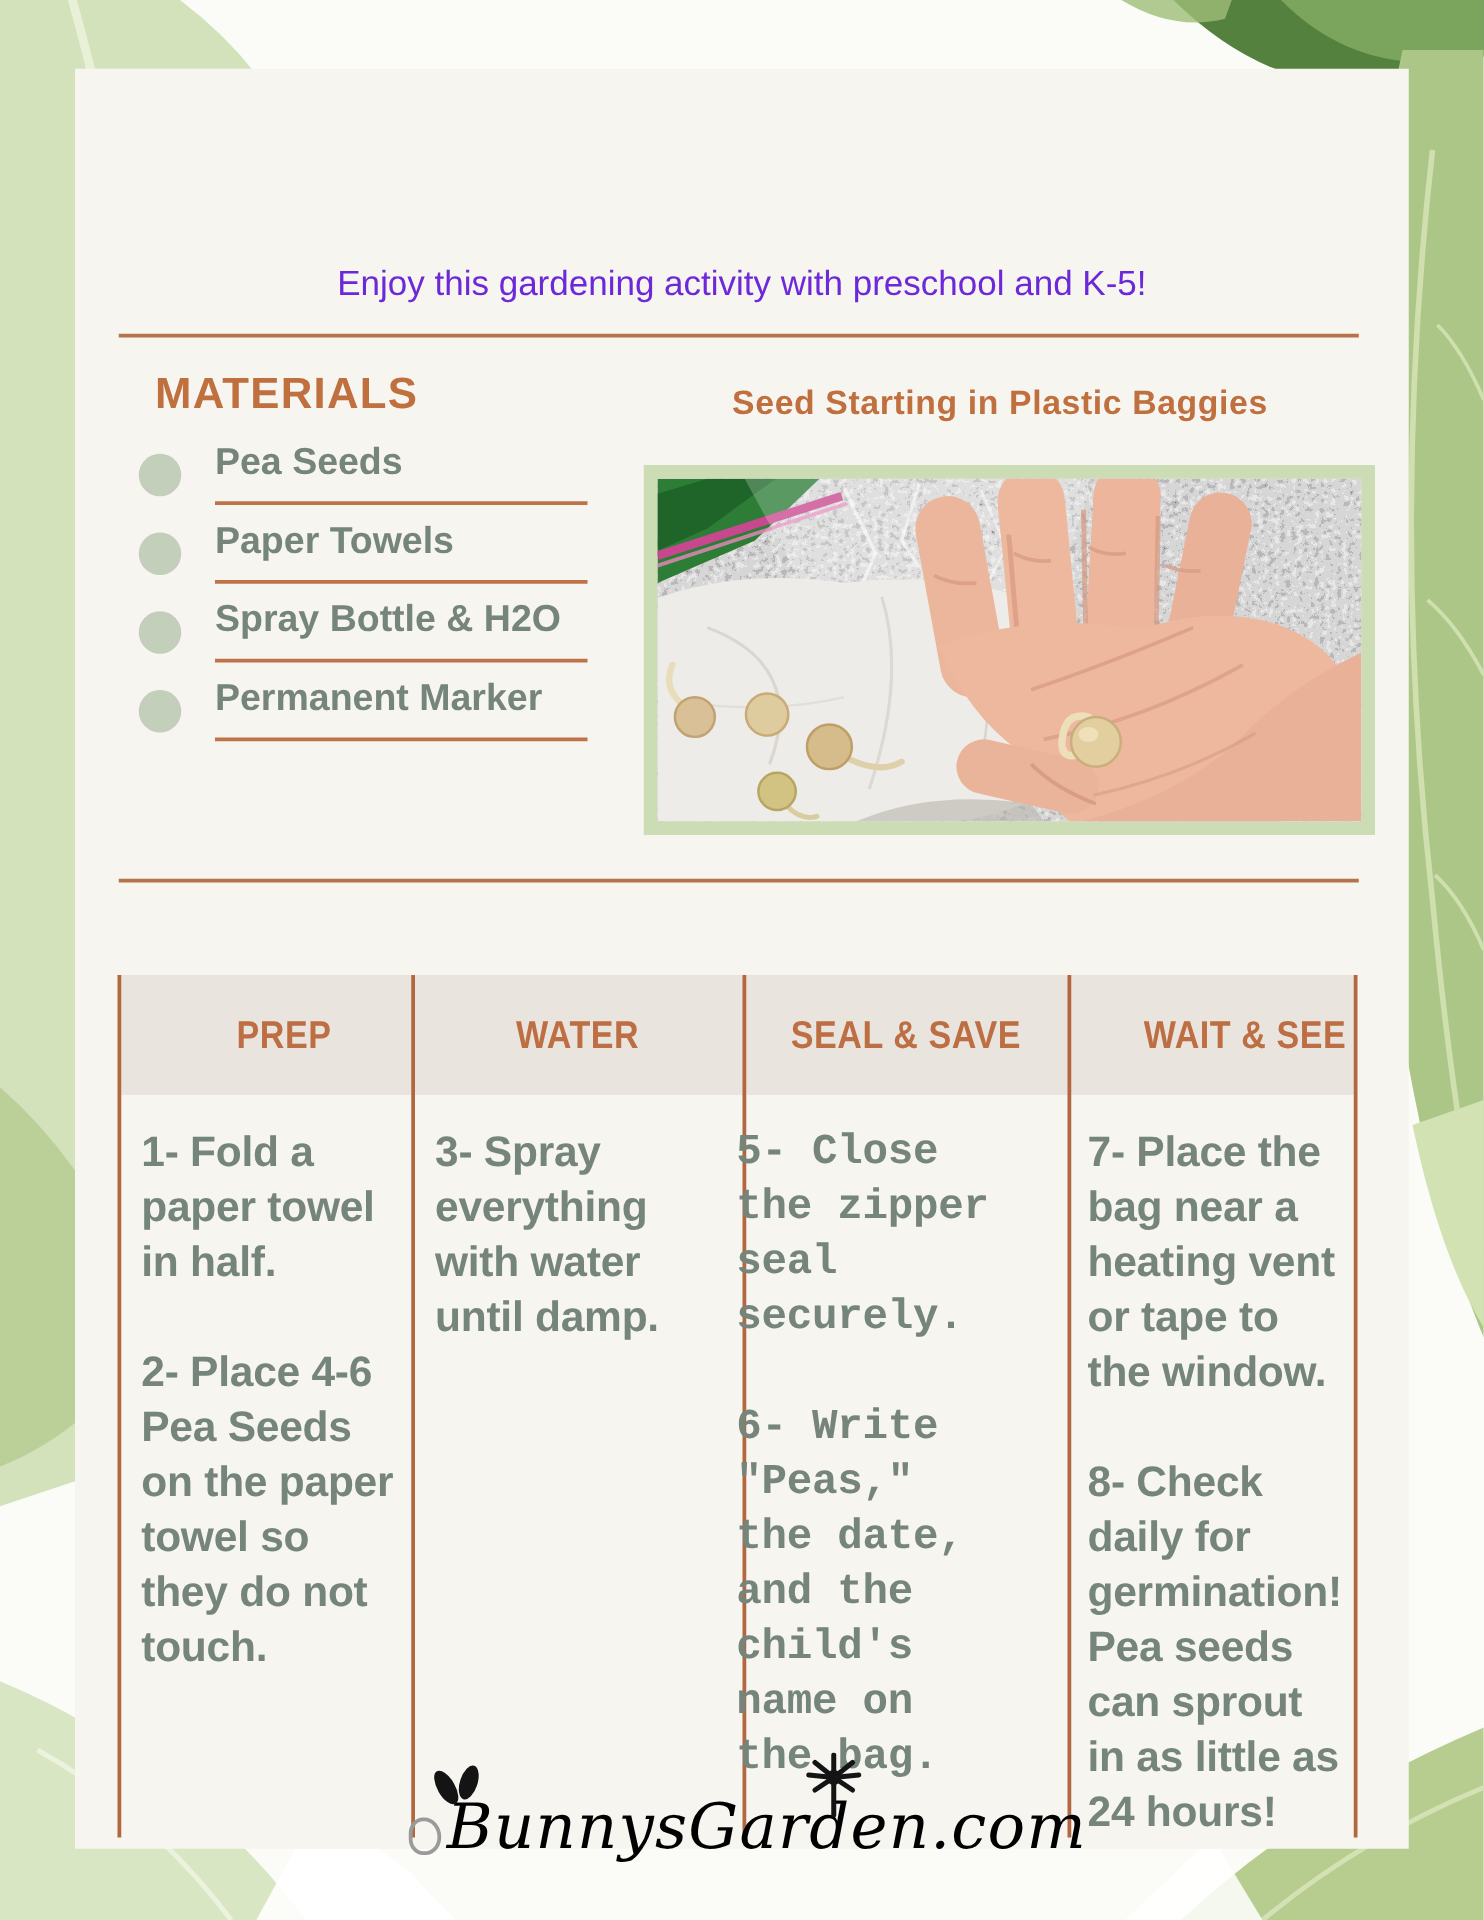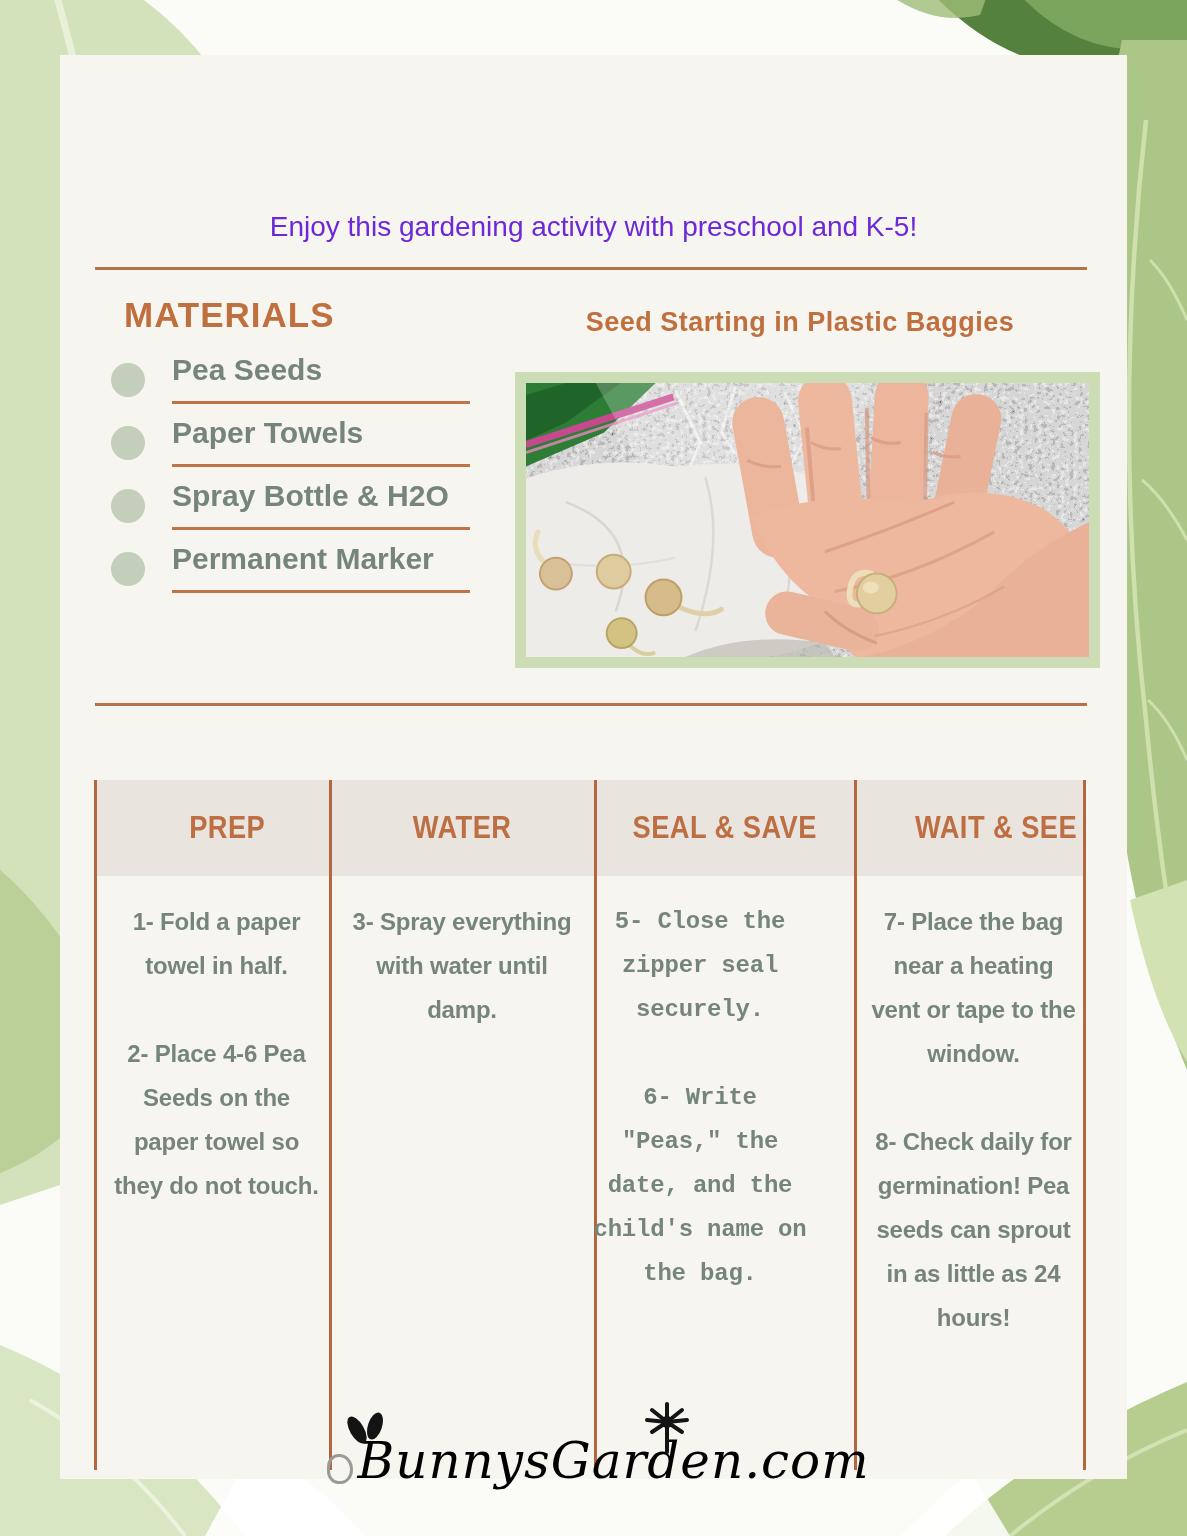--- a/index.html
+++ b/index.html
@@ -44,22 +44,22 @@
       justify-content:center;font-size:31px;font-weight:bold;color:#bd6f43;}
   .th-inner{display:inline-block;transform:scaleX(0.88);white-space:nowrap;letter-spacing:0.5px;}
   .th1{left:50px;width:235px;}
   .th2{left:270px;width:265px;}
   .th3{left:535px;width:260px;}
   .th4{left:795px;width:260px;margin-left:11px;}
 
   .vline{position:absolute;top:725px;width:3px;height:690px;background:#b2673f;}
   .vl1{left:34px;} .vl2{left:269px;} .vl3{left:534px;} .vl4{left:794px;} .vl5{left:1023px;}
 
-  .col{position:absolute;top:845px;font-size:24px;font-weight:bold;color:#76857b;
-       line-height:44px;letter-spacing:-0.2px;text-align:center;}
+  .col{position:absolute;top:845px;font-size:34px;font-weight:bold;color:#76857b;
+       line-height:44px;letter-spacing:-0.2px;}
   .col p{margin:0 0 44px 0;}
   .col1{left:53px;width:207px;}
   .col2{left:288px;width:228px;}
   .col3{left:529px;width:222px;font-family:Liberation Mono, monospace;}
   .col4{left:810px;width:207px;}
 
   .footer{position:absolute;left:0;top:1432px;width:100%;text-align:center;}
   .logo{position:relative;display:inline-block;
         font-family:"DejaVu Serif",serif;font-style:italic;color:#000000;margin-left:40px;}
   .logo-text{font-size:50px;letter-spacing:1px;}

